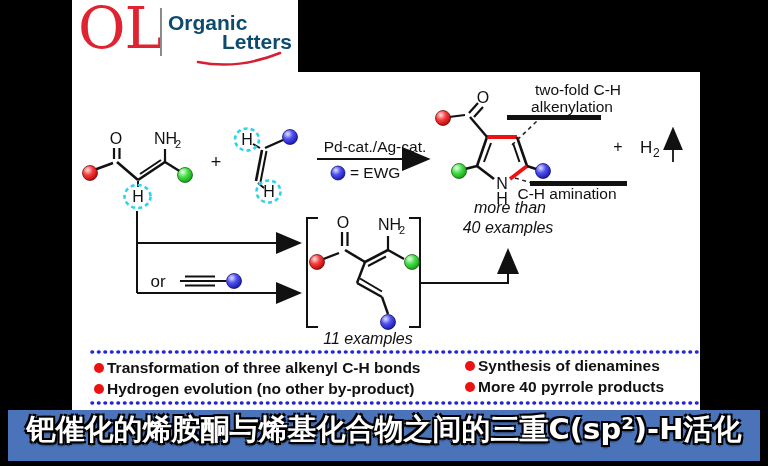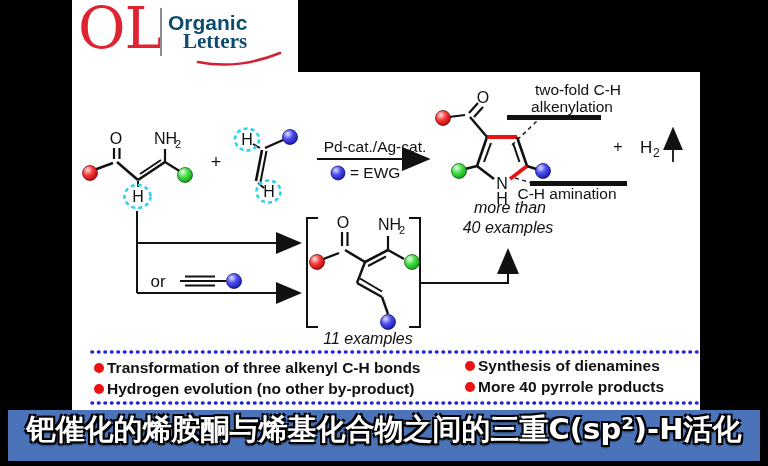--- a/index.html
+++ b/index.html
@@ -3,21 +3,21 @@
 <meta charset="utf-8">
 <style>
   html,body{margin:0;padding:0;}
   .stage{position:relative;width:768px;height:466px;background:#000;overflow:hidden;
          font-family:"Liberation Sans",sans-serif;padding-left:35px;}
   .logo-box{position:absolute;left:72px;top:0;width:226px;height:73px;background:#fff;}
   .ol-monogram{position:absolute;left:6px;top:-6px;font-family:"DejaVu Serif","Liberation Serif",serif;
          font-size:58px;font-weight:400;color:#e02330;letter-spacing:-1px;}
   .logo-divider{position:absolute;left:88px;top:8px;width:2px;height:48px;background:#8a8a8a;}
   .logo-name{position:absolute;left:96px;top:13px;color:#0c4a6e;font-weight:700;font-size:21px;line-height:19px;}
-  .logo-name .l2{margin-left:15px;font-family:Liberation Serif, serif;}
+  .logo-name .l2{margin-left:54px;}
   .swoosh{position:absolute;left:124px;top:50px;}
   .panel{position:absolute;left:72px;top:72px;width:628px;height:338px;background:#fff;}
   .banner{position:absolute;left:8px;top:410px;width:752px;height:51px;background:#4a73ba;
           display:flex;align-items:flex-start;justify-content:center;}
   .banner-text{color:#fff;font-weight:700;font-size:29px;white-space:nowrap;
           font-family:"DejaVu Sans","Liberation Sans",sans-serif;
           text-shadow:-2px -2px 0 #000, 2px -2px 0 #000, -2px 2px 0 #000, 2px 2px 0 #000,
                       0 3px 2px rgba(0,0,0,.55);}
   svg text{fill:#111;font-family:"Liberation Sans",sans-serif;}
 </style>

